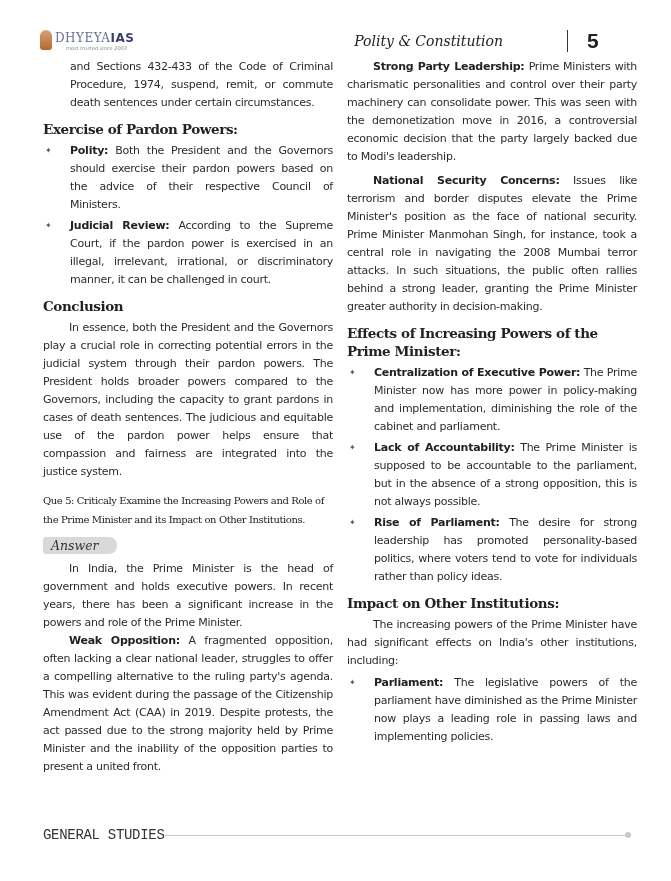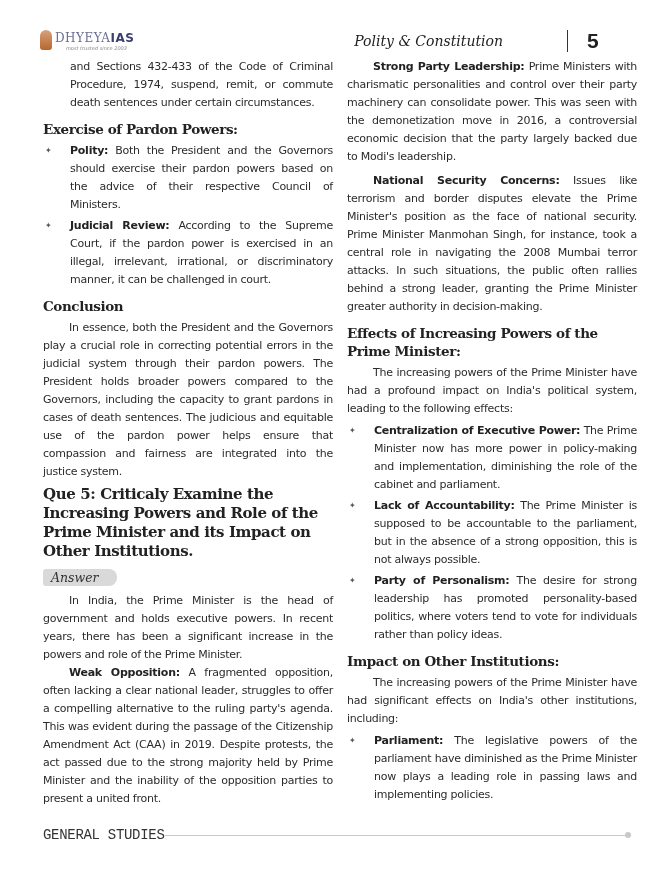--- a/index.html
+++ b/index.html
@@ -38,22 +38,22 @@
     p, .bullet-text {
       margin: 0; font-size: 11px; line-height: 18px; text-align: justify;
       font-family: "DejaVu Sans", sans-serif; letter-spacing: -0.25px; color: #2b2b2b;
     }
     .indent { text-indent: 26px; }
     .h2 {
       font-family: "DejaVu Serif", serif; font-weight: bold; font-size: 13.5px;
       letter-spacing: -0.4px; color: #222; margin: 8px 0 4px 0; line-height: 18px;
     }
     .h1 {
-      font-family: "DejaVu Serif", serif; font-weight: bold; font-size: 15px;
-      letter-spacing: -0.4px; color: #222; margin: 4px 0 6px 0; line-height: 19px;
+      font-family: "DejaVu Serif", serif; font-weight: normal; font-size: 10px;
+      letter-spacing: -0.4px; color: #222; margin: 10px 0 6px 0; line-height: 19px;
     }
     .bullet { position: relative; padding-left: 27px; margin-bottom: 3px; }
     .bullet-icon {
       position: absolute; left: 2px; top: 5px; width: 8px; height: 8px; font-size: 8px;
       line-height: 8px; color: #555;
     }
     .lead { font-weight: bold; color: #222; }
     .answer-badge {
       display: inline-block; margin: 2px 0 6px 0; padding: 1px 18px 1px 8px;
       background: #d9d9d9; border-radius: 3px 8px 8px 3px;
@@ -102,32 +102,31 @@
   <p class="indent">In India, the Prime Minister is the head of government and holds executive powers. In recent years, there has been a significant increase in the powers and role of the Prime Minister.</p>
 
   <p class="indent"><span class="lead">Weak Opposition:</span><span> A fragmented opposition, often lacking a clear national leader, struggles to offer a compelling alternative to the ruling party's agenda. This was evident during the passage of the Citizenship Amendment Act (CAA) in 2019. Despite protests, the act passed due to the strong majority held by Prime Minister and the inability of the opposition parties to present a united front.</span></p>
 </div>
 
 <div class="col col-right">
   <p class="indent"><span class="lead">Strong Party Leadership:</span><span> Prime Ministers with charismatic personalities and control over their party machinery can consolidate power. This was seen with the demonetization move in 2016, a controversial economic decision that the party largely backed due to Modi's leadership.</span></p>
   <p class="indent" style="margin-top:6px;"><span class="lead">National Security Concerns:</span><span> Issues like terrorism and border disputes elevate the Prime Minister's position as the face of national security. Prime Minister Manmohan Singh, for instance, took a central role in navigating the 2008 Mumbai terror attacks. In such situations, the public often rallies behind a strong leader, granting the Prime Minister greater authority in decision-making.</span></p>
 
   <div class="h2">Effects of Increasing Powers of the Prime Minister:</div>
-  <p class="indent" style="margin-bottom:4px;">The increasing powers of the Prime Minister have had a profound impact on India's political system, leading to the following effects:</p>
   <div class="bullet">
     <span class="bullet-icon">✦</span>
     <p class="bullet-text"><span class="lead">Centralization of Executive Power:</span><span> The Prime Minister now has more power in policy-making and implementation, diminishing the role of the cabinet and parliament.</span></p>
   </div>
   <div class="bullet">
     <span class="bullet-icon">✦</span>
     <p class="bullet-text"><span class="lead">Lack of Accountability:</span><span> The Prime Minister is supposed to be accountable to the parliament, but in the absence of a strong opposition, this is not always possible.</span></p>
   </div>
   <div class="bullet">
     <span class="bullet-icon">✦</span>
-    <p class="bullet-text"><span class="lead">Party of Personalism:</span><span> The desire for strong leadership has promoted personality-based politics, where voters tend to vote for individuals rather than policy ideas.</span></p>
+    <p class="bullet-text"><span class="lead">Rise of Parliament:</span><span> The desire for strong leadership has promoted personality-based politics, where voters tend to vote for individuals rather than policy ideas.</span></p>
   </div>
 
   <div class="h2">Impact on Other Institutions:</div>
   <p class="indent" style="margin-bottom:4px;">The increasing powers of the Prime Minister have had significant effects on India's other institutions, including:</p>
   <div class="bullet">
     <span class="bullet-icon">✦</span>
     <p class="bullet-text"><span class="lead">Parliament:</span><span> The legislative powers of the parliament have diminished as the Prime Minister now plays a leading role in passing laws and implementing policies.</span></p>
   </div>
 </div>
 

